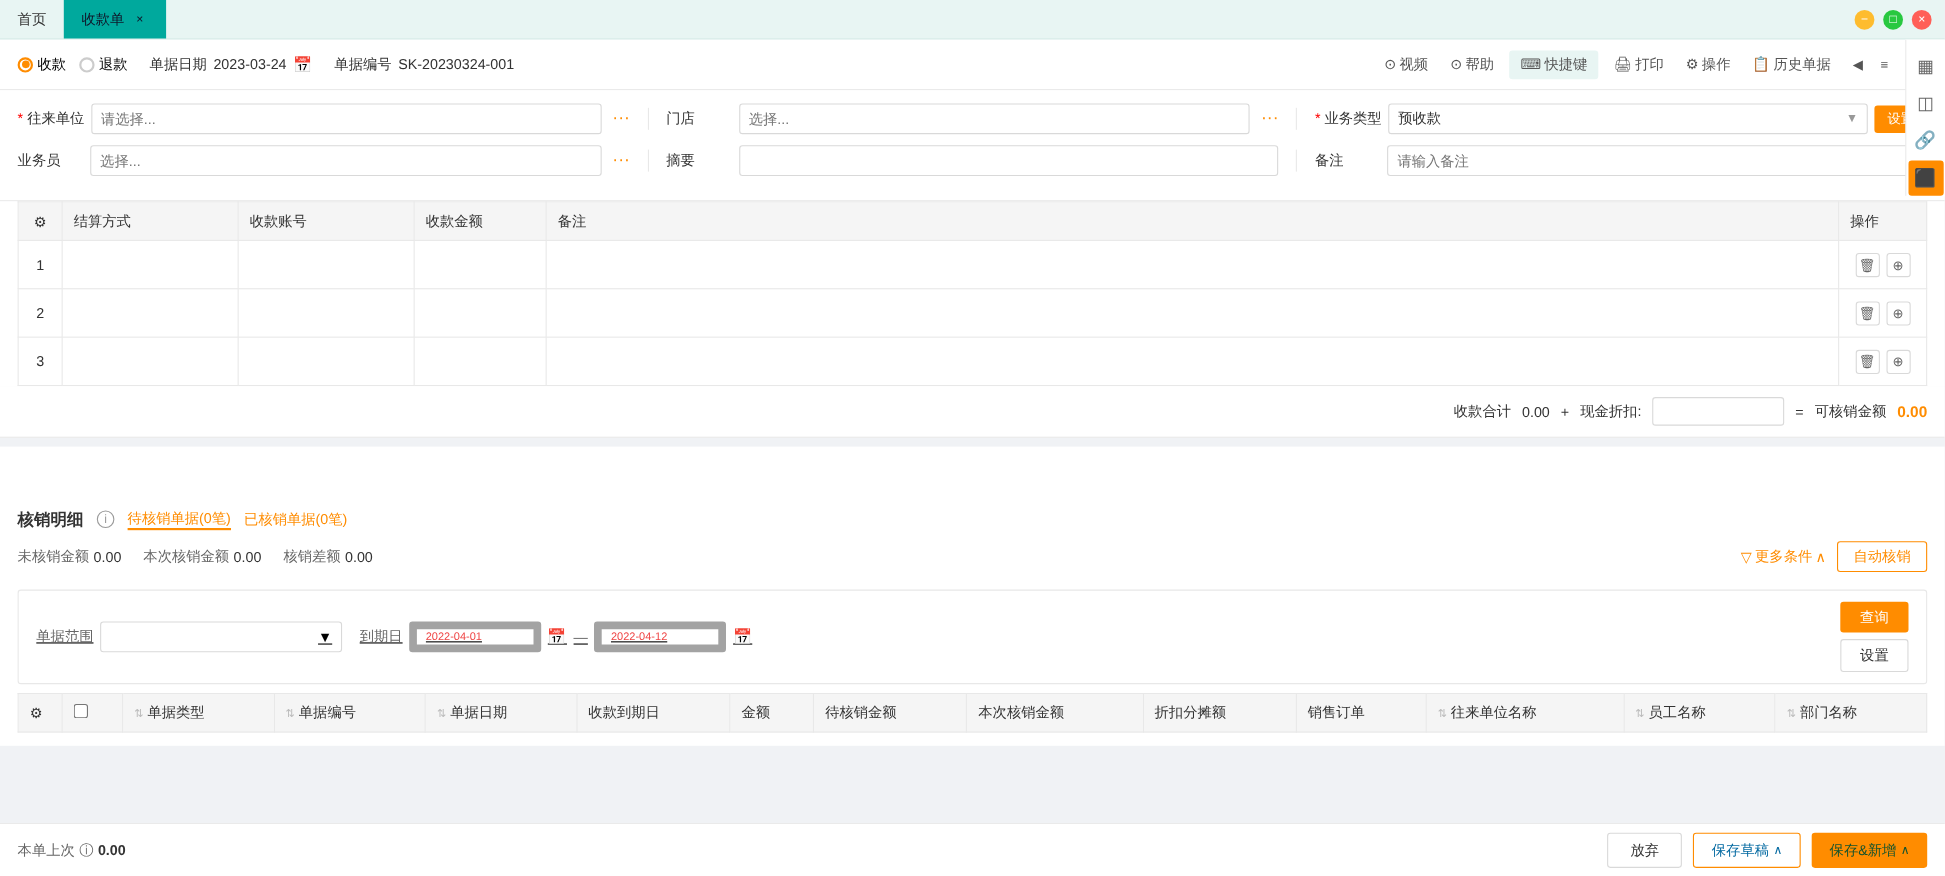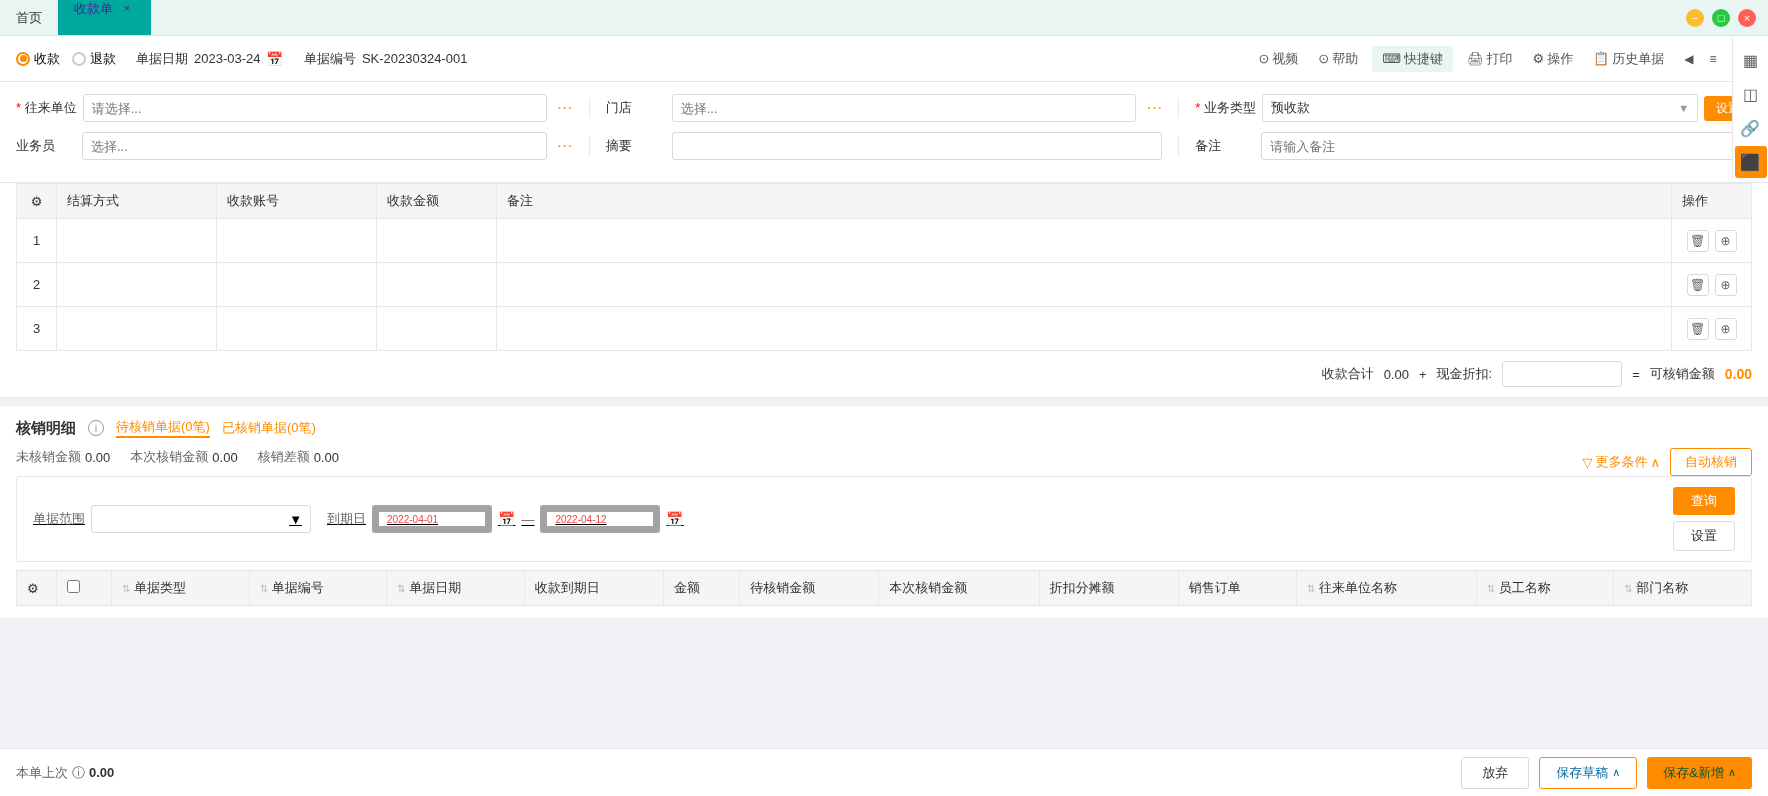--- a/index.html
+++ b/index.html
@@ -8,22 +8,22 @@
     
     .tab-bar {
       display: flex; align-items: center; background: #e8f5f3; height: 36px;
       border-bottom: 1px solid #d0e8e4;
     }
     .tab-home {
       padding: 0 16px; height: 100%; display: flex; align-items: center;
       color: #333; cursor: pointer; font-size: 13px;
     }
     .tab-active {
-      background: #00a99d; color: #4c1d95; padding: 0 16px; height: 100%;
-      display: flex; cursor: pointer; font-size: 13px; gap: 6px;
+      background: #00a99d; color: #0f172a; padding: 0 16px; height: 100%;
+      display: flex; align-items: center; cursor: pointer; font-size: 13px; gap: 6px;
     }
     .tab-close {
       width: 16px; height: 16px; display: flex; align-items: center; justify-content: center;
       border-radius: 50%; cursor: pointer; font-size: 11px;
     }
     .window-controls {
       margin-left: auto; display: flex; align-items: center; gap: 8px; padding-right: 12px;
     }
     .win-btn {
       width: 18px; height: 18px; border-radius: 50%; display: flex; align-items: center;
@@ -116,29 +116,29 @@
     .summary-label { color: #333; font-size: 13px; }
     .summary-value { color: #333; font-size: 13px; }
     .summary-value.orange { color: #ff8c00; font-size: 14px; font-weight: bold; }
     .summary-input {
       width: 120px; height: 26px; border: 1px solid #d9d9d9; border-radius: 3px;
       padding: 0 6px; font-size: 13px;
     }
 
     
     .verification-section { background: #fff; margin-top: 8px; padding: 12px 16px; }
-    .section-header { display: flex; align-items: center; gap: 12px; margin-bottom: 10px; }
+    .section-header { display: flex; align-items: center; gap: 12px; margin-bottom: 10px; margin-top: 44px; }
     .section-title { font-size: 15px; font-weight: bold; color: #333; }
     .info-icon {
       width: 16px; height: 16px; border-radius: 50%; border: 1px solid #999;
       display: flex; align-items: center; justify-content: center; color: #999; font-size: 11px; cursor: pointer;
     }
     .tab-link { color: #ff8c00; cursor: pointer; font-size: 13px; }
     .tab-link.active-tab { border-bottom: 2px solid #ff8c00; }
-    .stats-row { display: flex; align-items: flex-start; gap: 20px; margin-bottom: 0; }
+    .stats-row { display: flex; align-items: center; gap: 20px; margin-bottom: 16px; }
     .stat-item { display: flex; align-items: center; gap: 4px; }
     .stat-label { color: #666; font-size: 13px; }
     .stat-value { color: #333; font-size: 13px; }
     .filter-row-right { margin-left: auto; display: flex; align-items: center; gap: 10px; }
     .more-filter { color: #ff8c00; cursor: pointer; font-size: 13px; display: flex; align-items: center; gap: 3px; }
     .auto-btn {
       background: #fff; border: 1px solid #ff8c00; color: #ff8c00; padding: 4px 14px;
       border-radius: 3px; cursor: pointer; font-size: 13px;
     }
 

